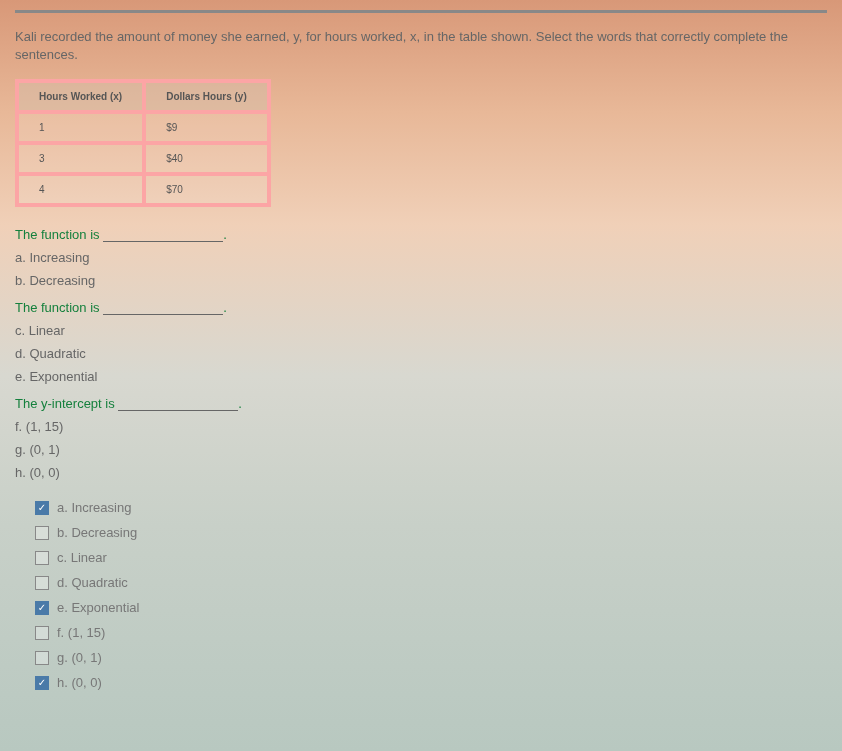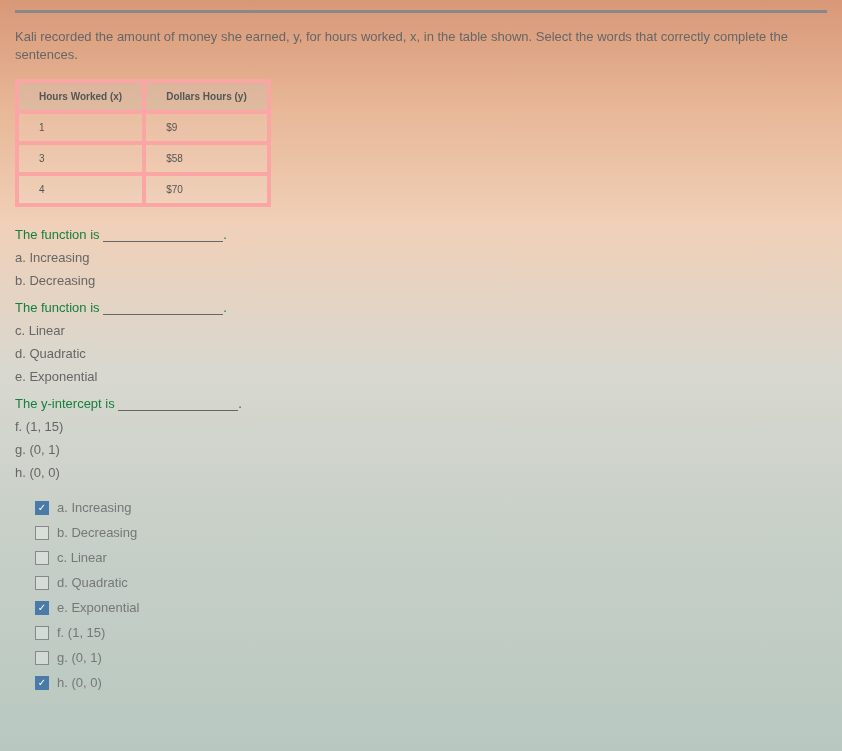--- a/index.html
+++ b/index.html
@@ -103,21 +103,21 @@
       <th>Dollars Hours (y)</th>
     </tr>
   </thead>
   <tbody>
     <tr>
       <td>1</td>
       <td>$9</td>
     </tr>
     <tr>
       <td>3</td>
-      <td>$58</td>
+      <td>$40</td>
     </tr>
     <tr>
       <td>4</td>
       <td>$70</td>
     </tr>
   </tbody>
 </table>
 
 <div class="statement">
   <span>The function is</span>

